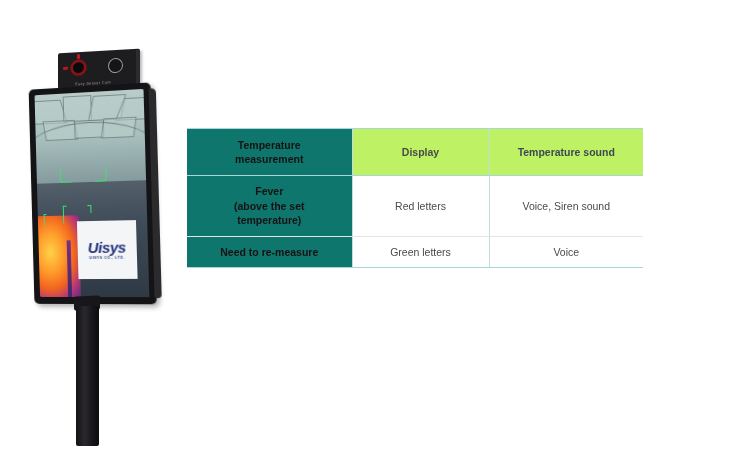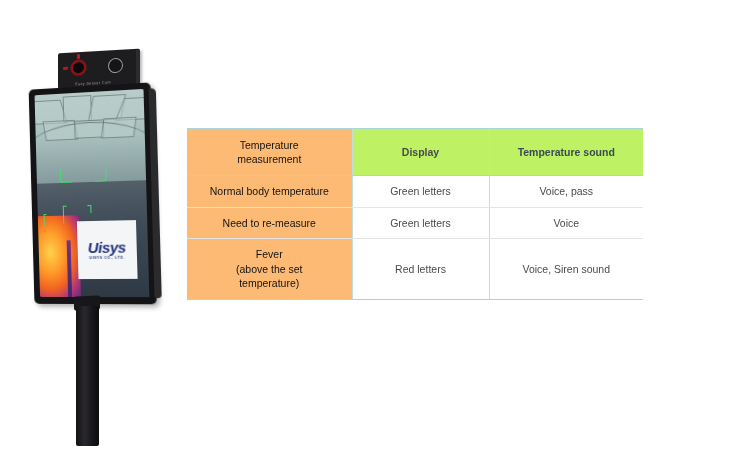--- a/index.html
+++ b/index.html
@@ -278,23 +278,23 @@
     font-family: "Liberation Sans", sans-serif;
     font-size: 10.5px;
     line-height: 1.38;
   }
   table.spec-table tbody tr:last-child td {
     border-bottom: 1.6px solid #a9d6d8;
   }
   
   table.spec-table th.col-a,
   table.spec-table td.col-a {
-    background: #fdba74;
+    background: #0f766e;
     border-right: 1.3px solid #bfdedf;
-    font-weight: normal;
+    font-weight: bold;
     color: #131313;
     width: 165px;
   }
   table.spec-table th.col-b,
   table.spec-table td.col-b {
     border-right: 1.3px solid #bfdedf;
     color: #4a4a4a;
     width: 137px;
   }
   table.spec-table th.col-b,
@@ -371,33 +371,28 @@
       <thead>
         <tr>
           <th class="col-a cell-multiline">Temperature
 measurement</th>
           <th class="col-b">Display</th>
           <th class="col-c">Temperature sound</th>
         </tr>
       </thead>
       <tbody>
         <tr>
-          <td class="col-a cell-multiline">Normal body temperature</td>
-          <td class="col-b">Green letters</td>
-          <td class="col-c">Voice, pass</td>
+          <td class="col-a cell-multiline">Fever
+(above the set
+temperature)</td>
+          <td class="col-b">Red letters</td>
+          <td class="col-c">Voice, Siren sound</td>
         </tr>
         <tr>
           <td class="col-a cell-multiline">Need to re-measure</td>
           <td class="col-b">Green letters</td>
           <td class="col-c">Voice</td>
         </tr>
-        <tr>
-          <td class="col-a cell-multiline">Fever
-(above the set
-temperature)</td>
-          <td class="col-b">Red letters</td>
-          <td class="col-c">Voice, Siren sound</td>
-        </tr>
       </tbody>
     </table>
   </div>
 
 </div>
 
 </body></html>

